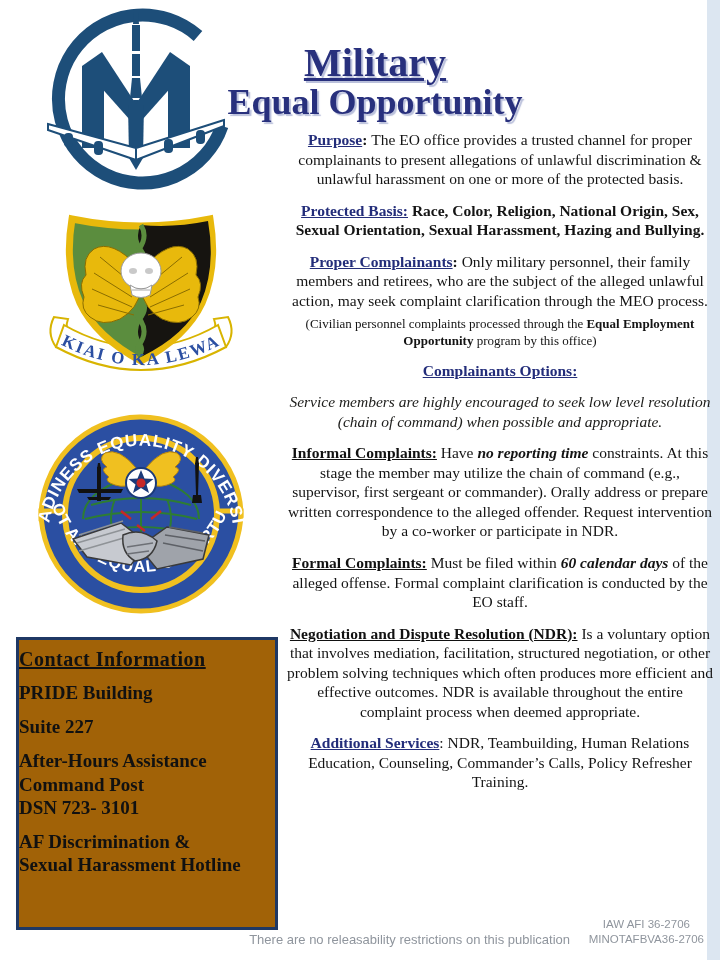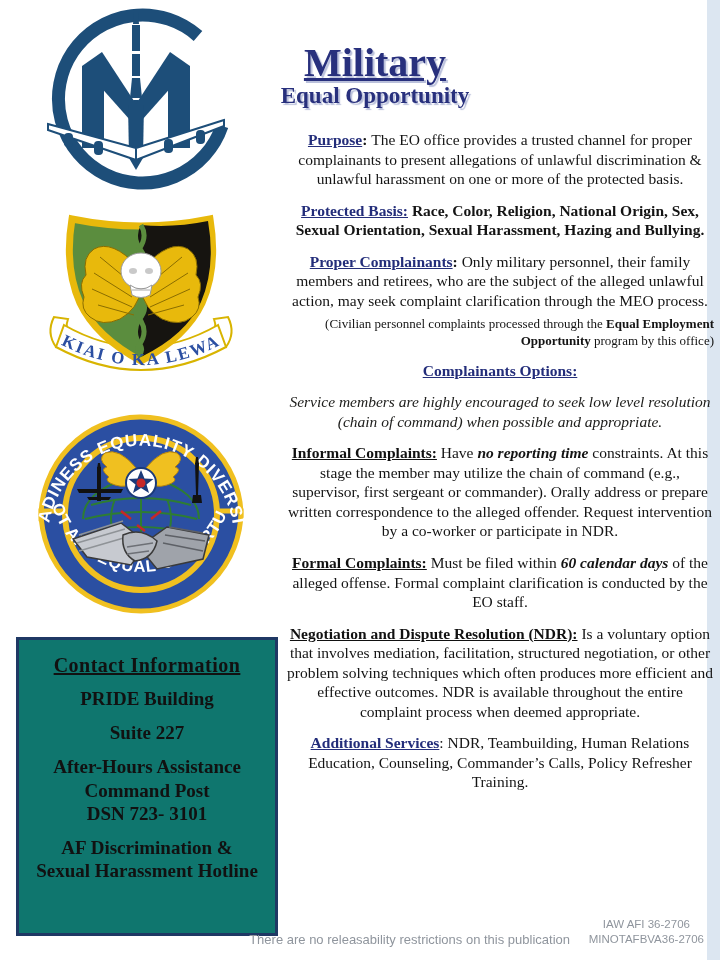--- a/index.html
+++ b/index.html
@@ -15,45 +15,45 @@
   .title-block{
     position:absolute;left:180px;top:6px;width:390px;text-align:center;
     color:#28307d;font-weight:bold;line-height:1.05;
   }
   .title-line1{
     font-size:40px;text-decoration:underline;text-decoration-thickness:3px;
     text-shadow:2px 2px 1px rgba(130,140,190,.55);
     margin-top:36px;
   }
   .title-line2{
-    font-size:23px;text-shadow:2px 2px 1px rgba(130,140,190,.55);
+    font-size:36px;text-shadow:2px 2px 1px rgba(130,140,190,.55);
   }
   
   .logo{position:absolute;}
   
   .contact-box{
     position:absolute;left:16px;top:637px;width:256px;height:279px;
-    border:3px solid #1f3864;background:#0f766e;text-align:center;
-    padding-top:14px;box-sizing:content-box;
+    border:3px solid #1f3864;background:#a16207;text-align:left;
+    padding-top:8px;box-sizing:content-box;
   }
   .contact-heading{
     font-size:20px;font-weight:bold;text-decoration:underline;color:#111;
     margin-bottom:10px;letter-spacing:.5px;
   }
   .contact-group{margin-bottom:11px;}
   .contact-line{
     font-size:19px;font-weight:bold;color:#111;line-height:1.22;
   }
   
   .right-col{
     position:absolute;left:286px;top:118px;width:428px;text-align:center;
     color:#141414;
   }
   .para{margin:12px 0 11px 0;font-size:15.5px;line-height:1.26;}
-  .para.small{font-size:13px;margin-top:-5px;text-align:right;}
+  .para.small{font-size:13px;margin-top:-5px;}
   .r-plain{font-weight:normal;}
   .r-bold{font-weight:bold;}
   .r-italic{font-style:italic;color:#20201e;}
   .r-bolditalic{font-weight:bold;font-style:italic;}
   .r-hnavy{font-weight:bold;text-decoration:underline;color:#232d7a;}
   .r-hblack{font-weight:bold;text-decoration:underline;color:#111;}
   
   .footer-left{
     position:absolute;left:150px;top:932px;width:420px;text-align:right;
     font-family:"Liberation Sans", sans-serif;font-size:13px;color:#8f959d;

